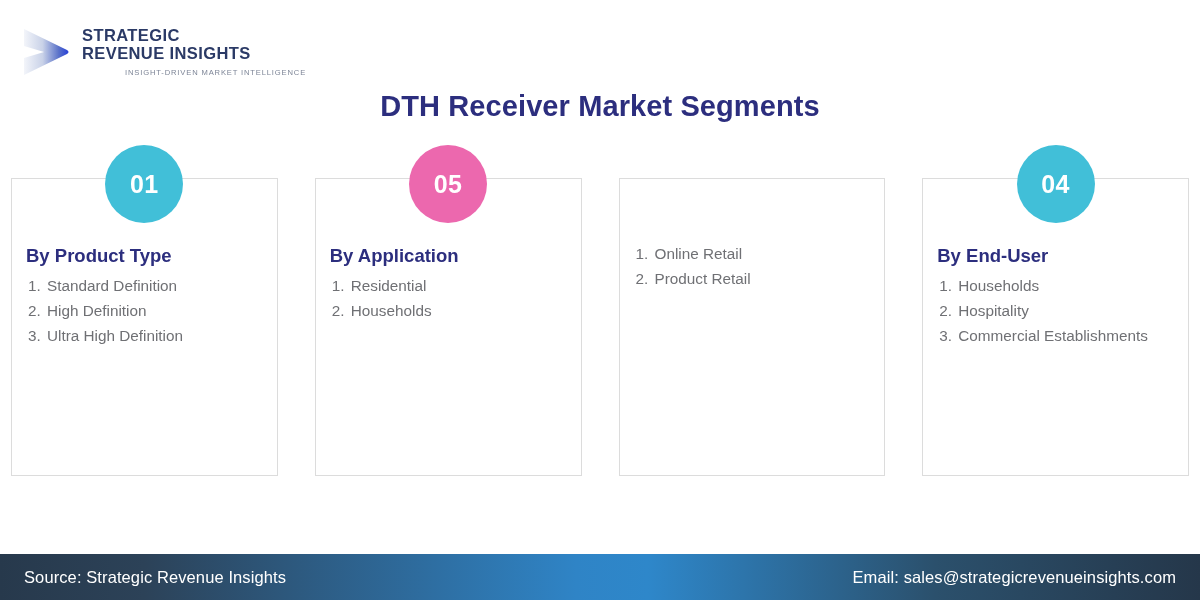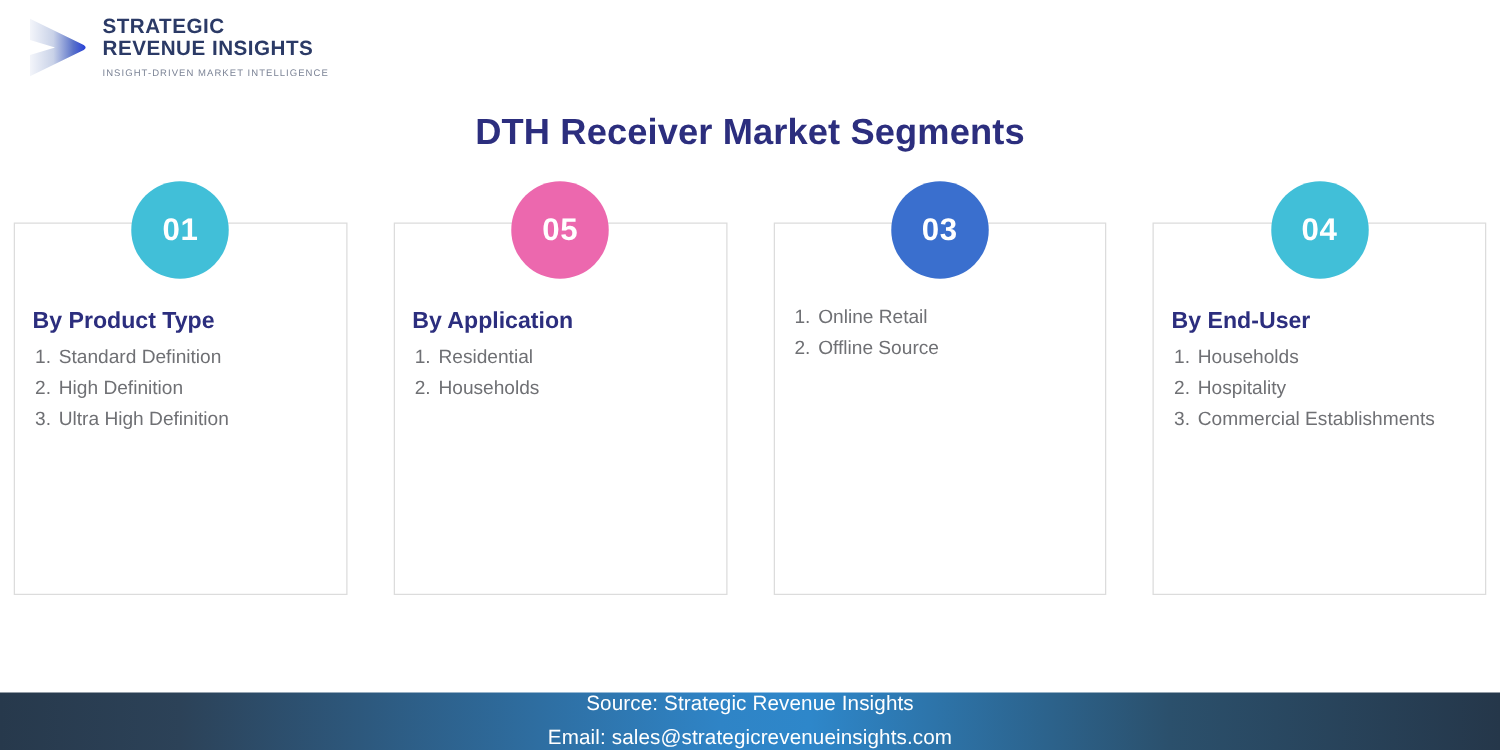--- a/index.html
+++ b/index.html
@@ -12,21 +12,21 @@
     background: #ffffff;
     font-family: "Liberation Sans", sans-serif;
     overflow: hidden;
     position: relative;
   }
 
   
   .logo {
     position: absolute;
     left: 20px;
-    top: 10px;
+    top: 24px;
     display: flex;
     align-items: center;
     gap: 10px;
   }
   .logo-mark {
     width: 52px;
     height: 56px;
     flex: none;
   }
   .logo-text-wrap {
@@ -41,20 +41,21 @@
     letter-spacing: 0.4px;
     color: #2b3a66;
     line-height: 1.08;
   }
   .logo-tagline {
     margin-top: 6px;
     font-size: 7.6px;
     letter-spacing: 0.85px;
     color: #7c8496;
     font-family: "Liberation Sans", sans-serif;
+    margin-left: 43px;
   }
 
   
   .page-title {
     position: absolute;
     left: 0;
     top: 90px;
     width: 1200px;
     text-align: center;
     font-size: 29px;
@@ -138,21 +139,20 @@
         #2c4258 12%,
         #2f84c6 48%,
         #2e87ca 54%,
         #2b506c 78%,
         #25374a 100%);
     display: flex;
     align-items: center;
     justify-content: space-between;
     padding: 0 24px;
     box-sizing: border-box;
-    flex-direction: column;
   }
   .footer-left, .footer-right {
     color: #ffffff;
     font-size: 16.5px;
     letter-spacing: 0.1px;
   }
 </style>
 </head>
 <body>
 
@@ -209,29 +209,28 @@
         <span class="li-text">Residential</span>
       </li>
       <li>
         <span class="li-num">2.</span>
         <span class="li-text">Households</span>
       </li>
     </ul>
   </div>
 
   <div class="card">
-    <div class="badge" style="background:#3a6fce">03</div>
     <ul class="card-list">
       <li>
         <span class="li-num">1.</span>
         <span class="li-text">Online Retail</span>
       </li>
       <li>
         <span class="li-num">2.</span>
-        <span class="li-text">Offline Source</span>
+        <span class="li-text">Product Retail</span>
       </li>
     </ul>
   </div>
 
   <div class="card">
     <div class="badge" style="background:#41bfd8">04</div>
     <div class="card-heading">By End-User</div>
     <ul class="card-list">
       <li>
         <span class="li-num">1.</span>

